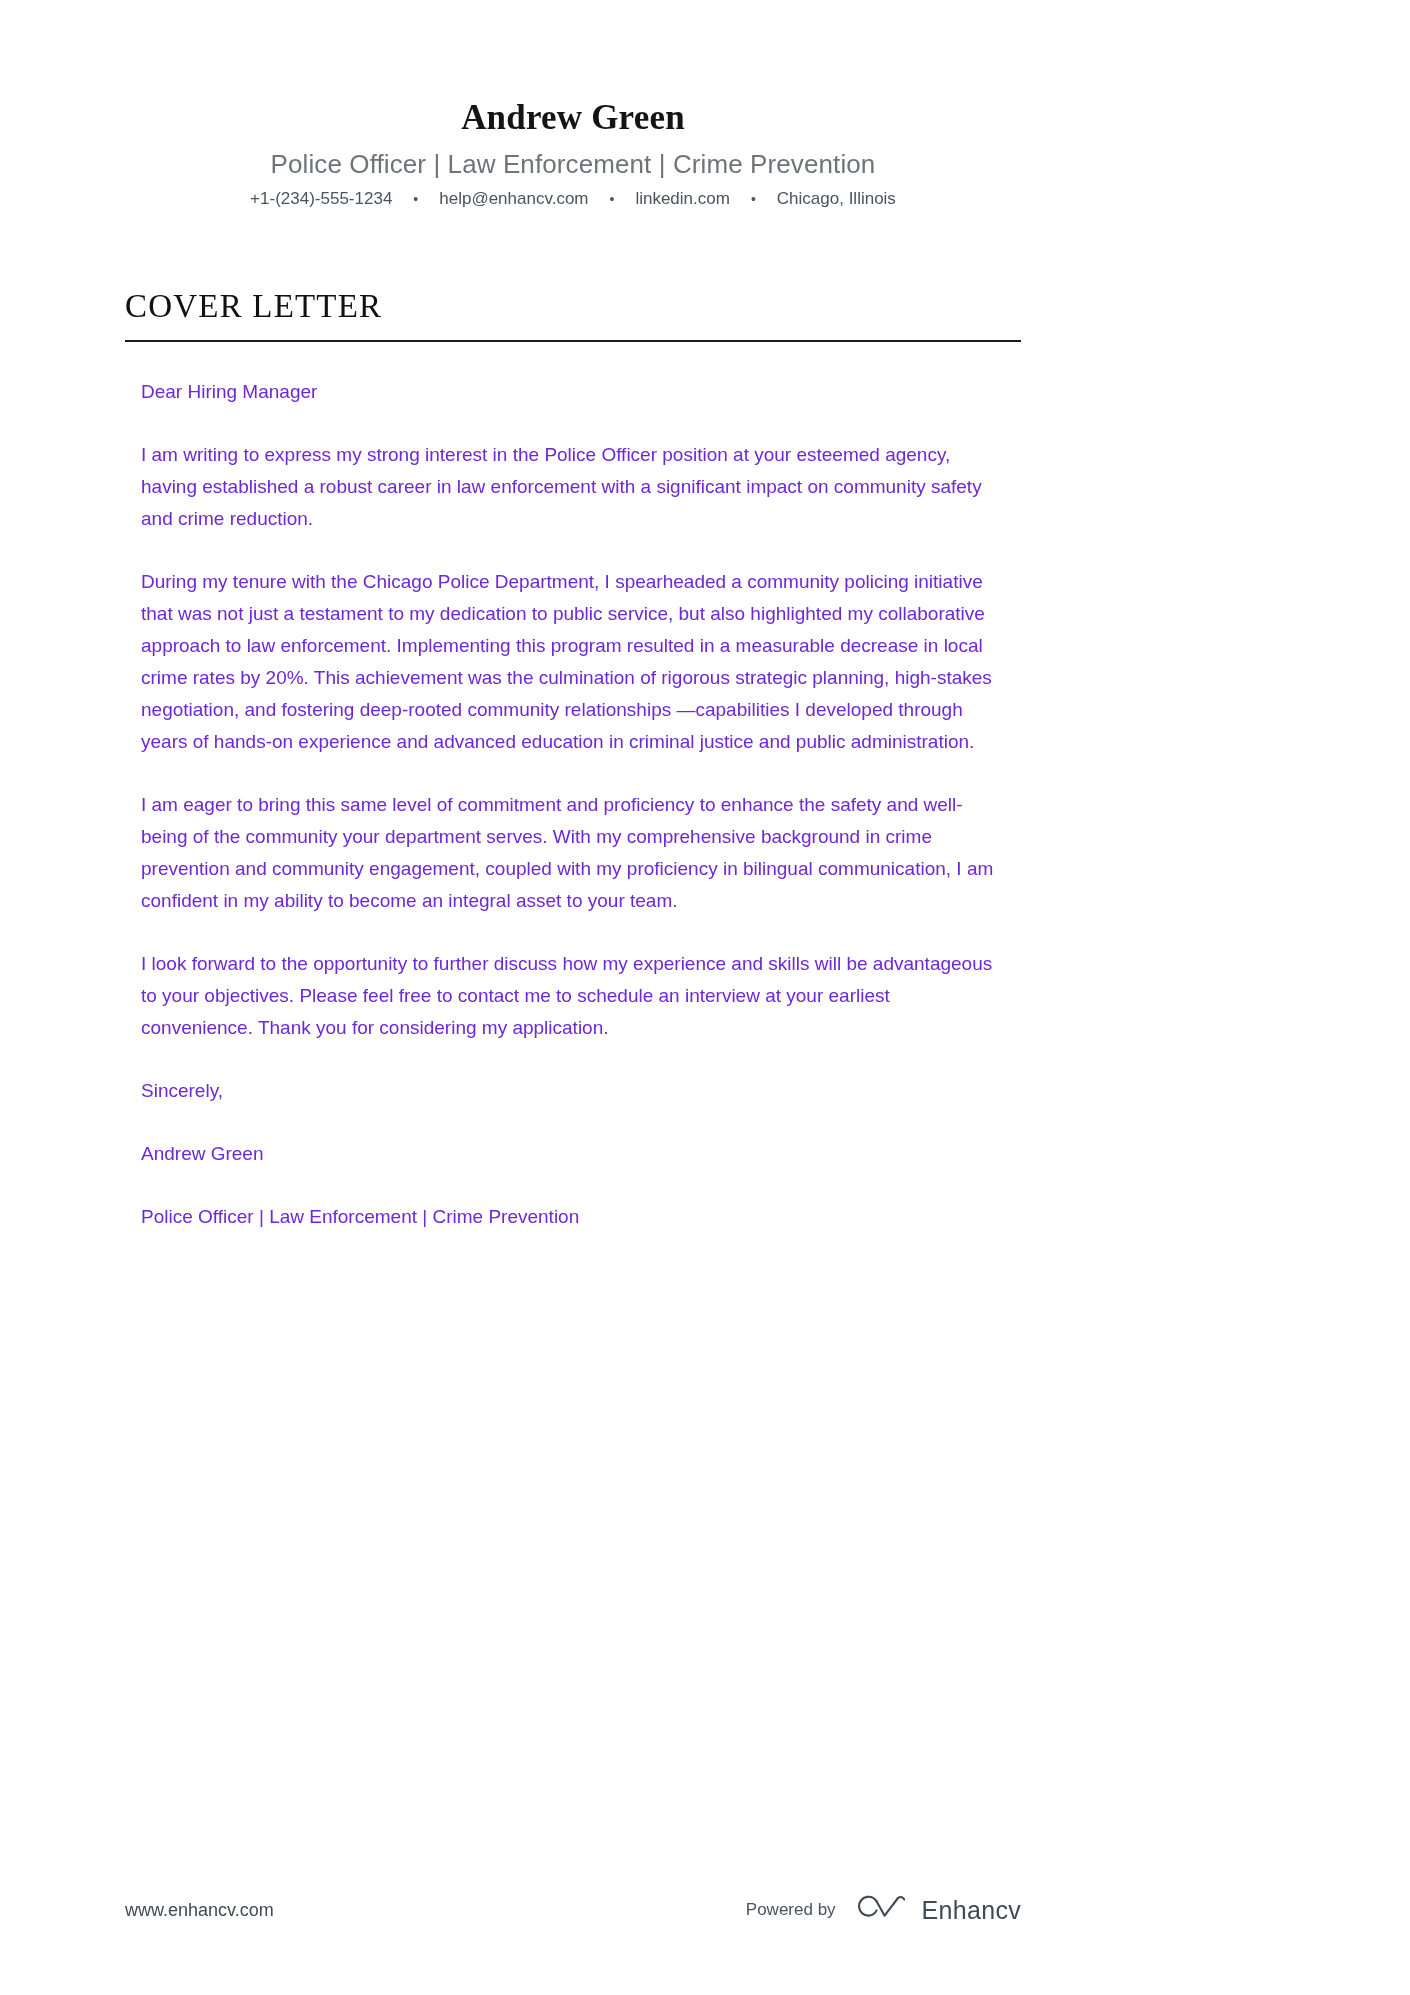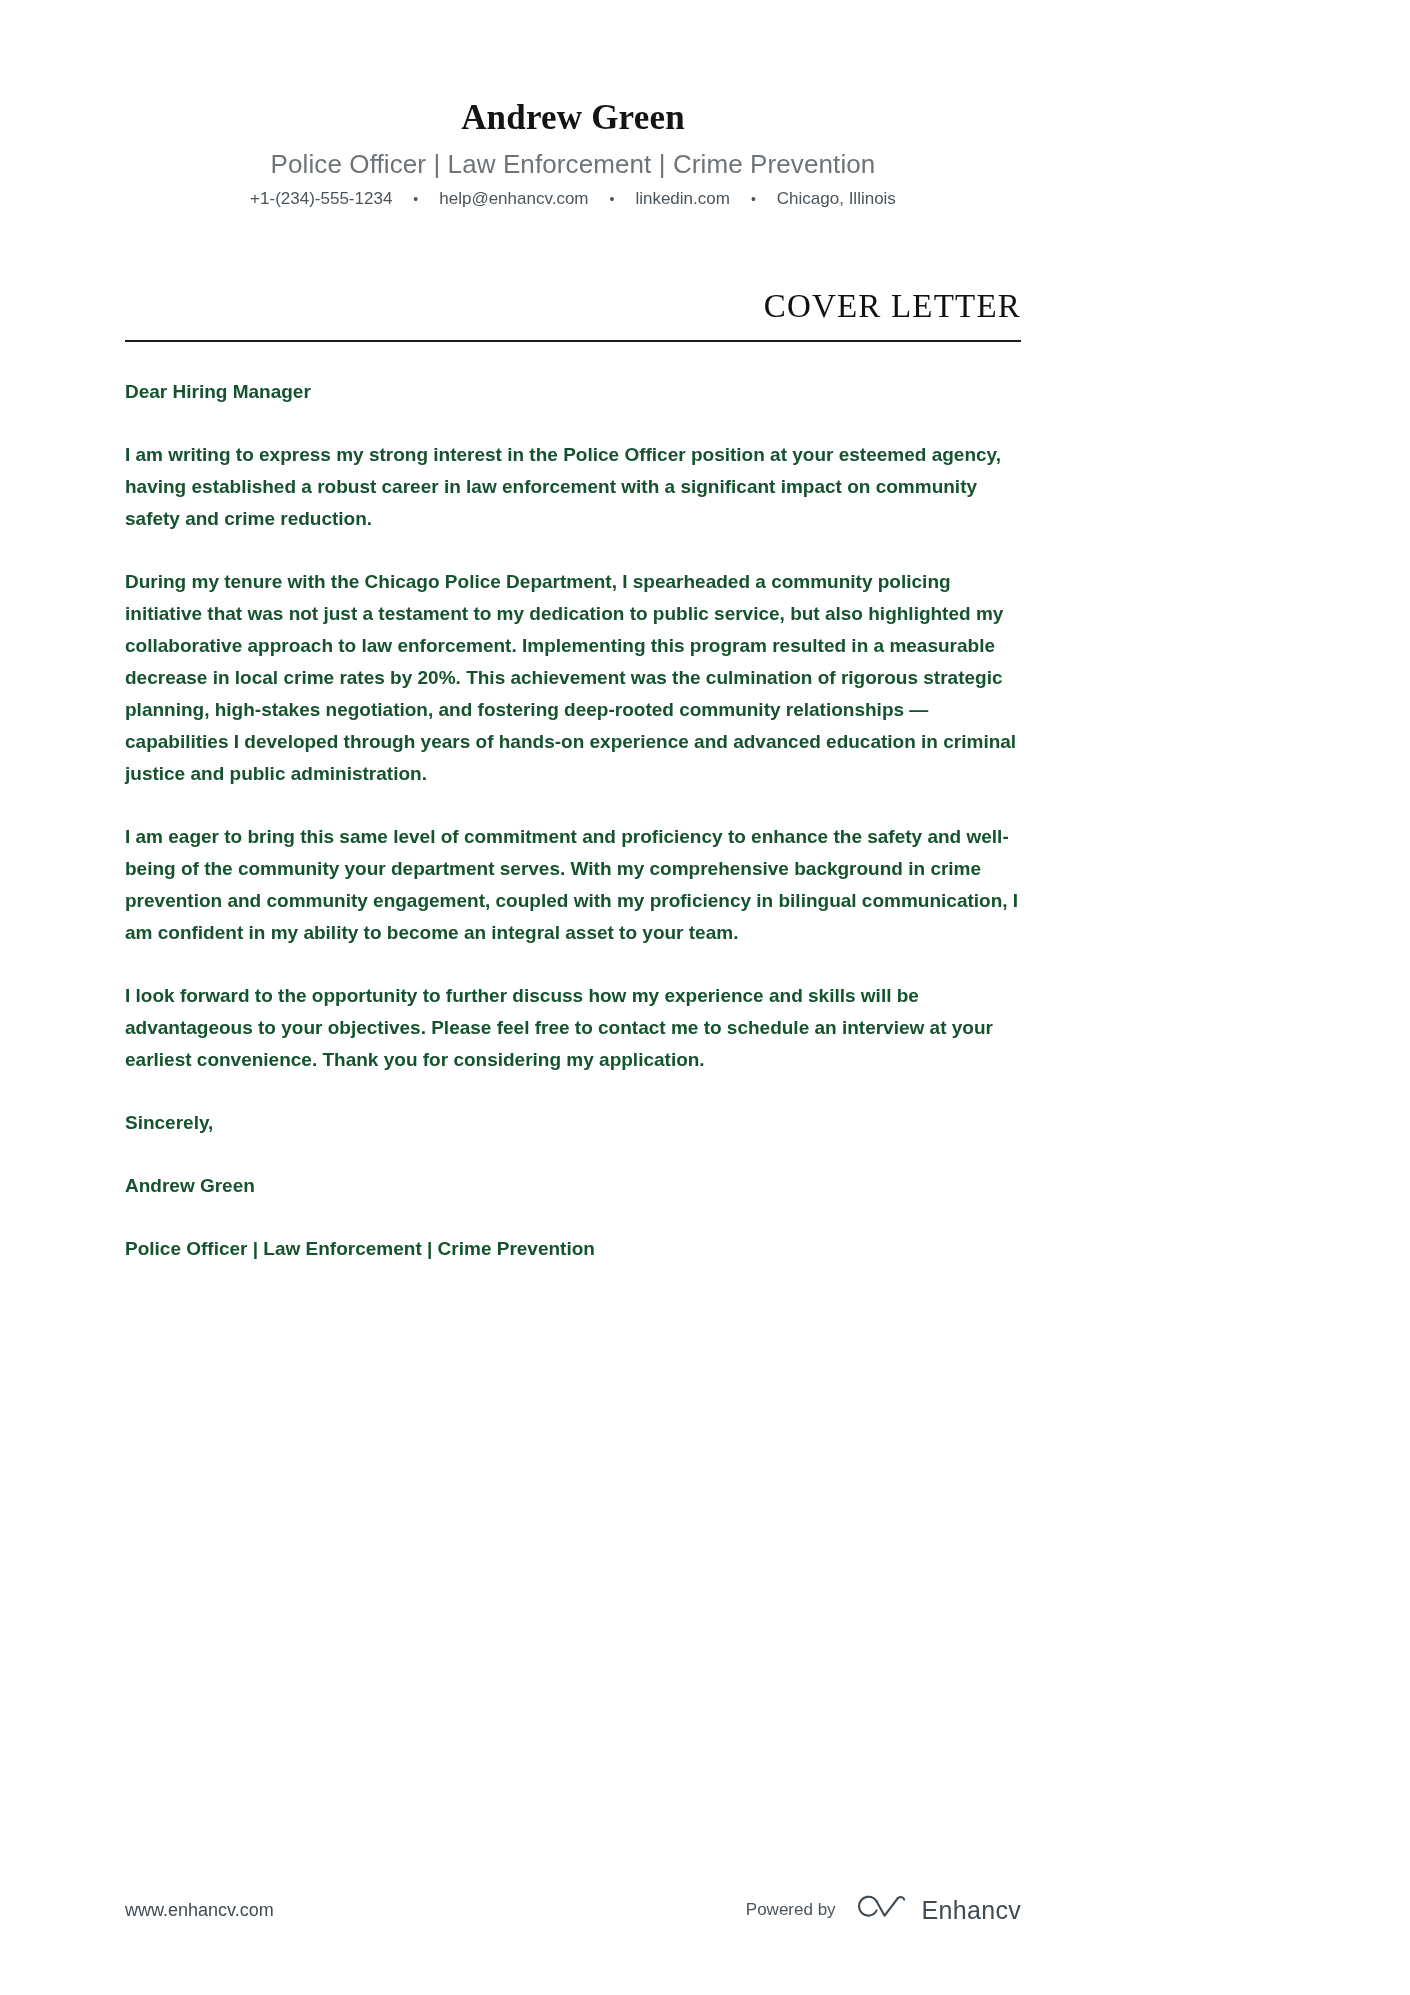--- a/index.html
+++ b/index.html
@@ -69,42 +69,41 @@
 
   
   .section-wrap { margin-top: 74px; }
   .section-title {
     font-family: "Liberation Serif", serif;
     font-weight: normal;
     font-size: 33px;
     line-height: 40px;
     letter-spacing: 1.2px;
     color: #111111;
-    text-align: right;
+    text-align: left;
     margin: 0;
   }
   .divider {
     margin-top: 14px;
     height: 2px;
     background: #1b1b1b;
     width: 100%;
   }
 
   
   .letter-body { margin-top: 34px; }
   .salutation,
   .para,
   .sign-line {
     font-family: "Liberation Sans", sans-serif;
     font-size: 19px;
     line-height: 32px;
-    color: #14532d;
-    margin: 0;
+    color: #6d28d9;
+    margin: 16px;
     text-align: left;
-    font-weight: bold;
   }
   .salutation { margin-bottom: 31px; }
   .para { margin-bottom: 31px; }
   .sign-block { margin-top: 0; }
   .sign-line { margin-bottom: 31px; }
   .sign-line:last-child { margin-bottom: 0; }
 
   
   .footer {
     position: absolute;

